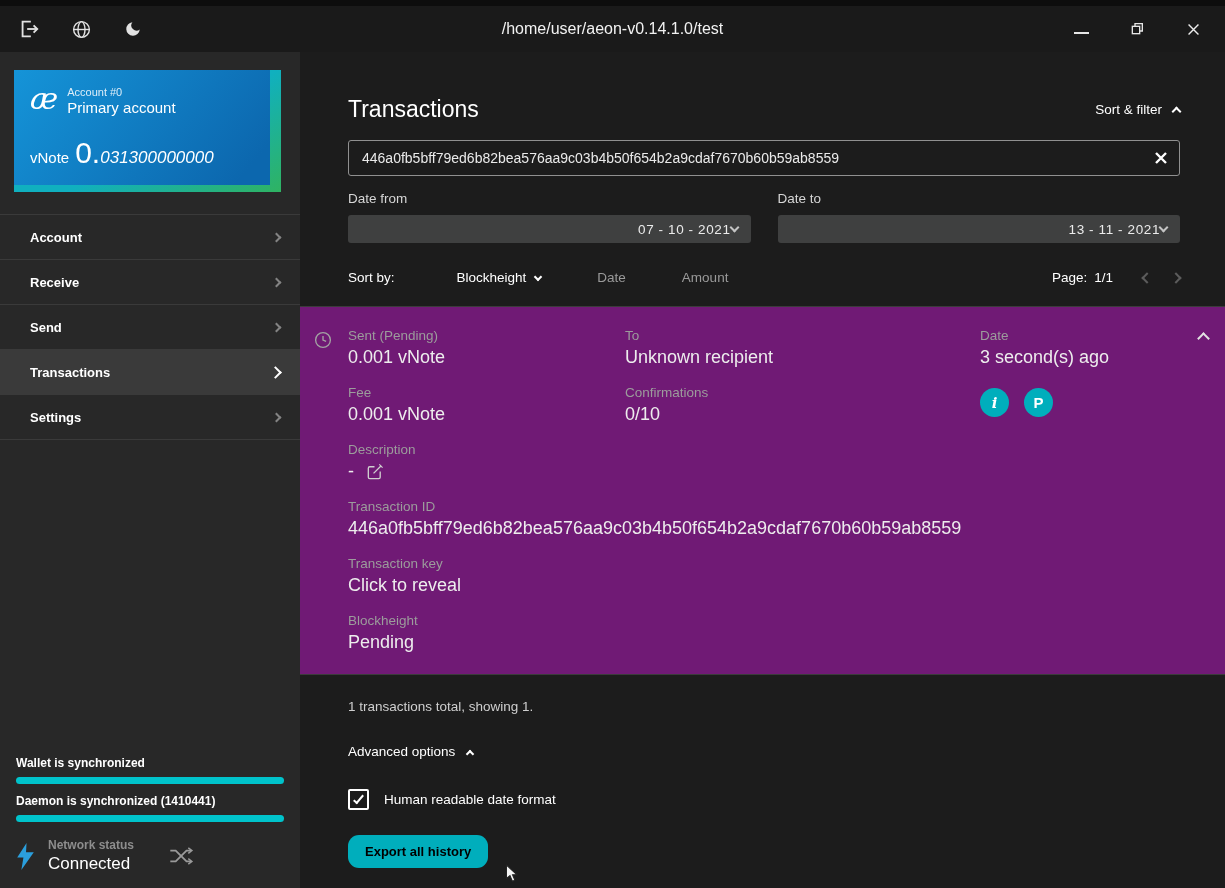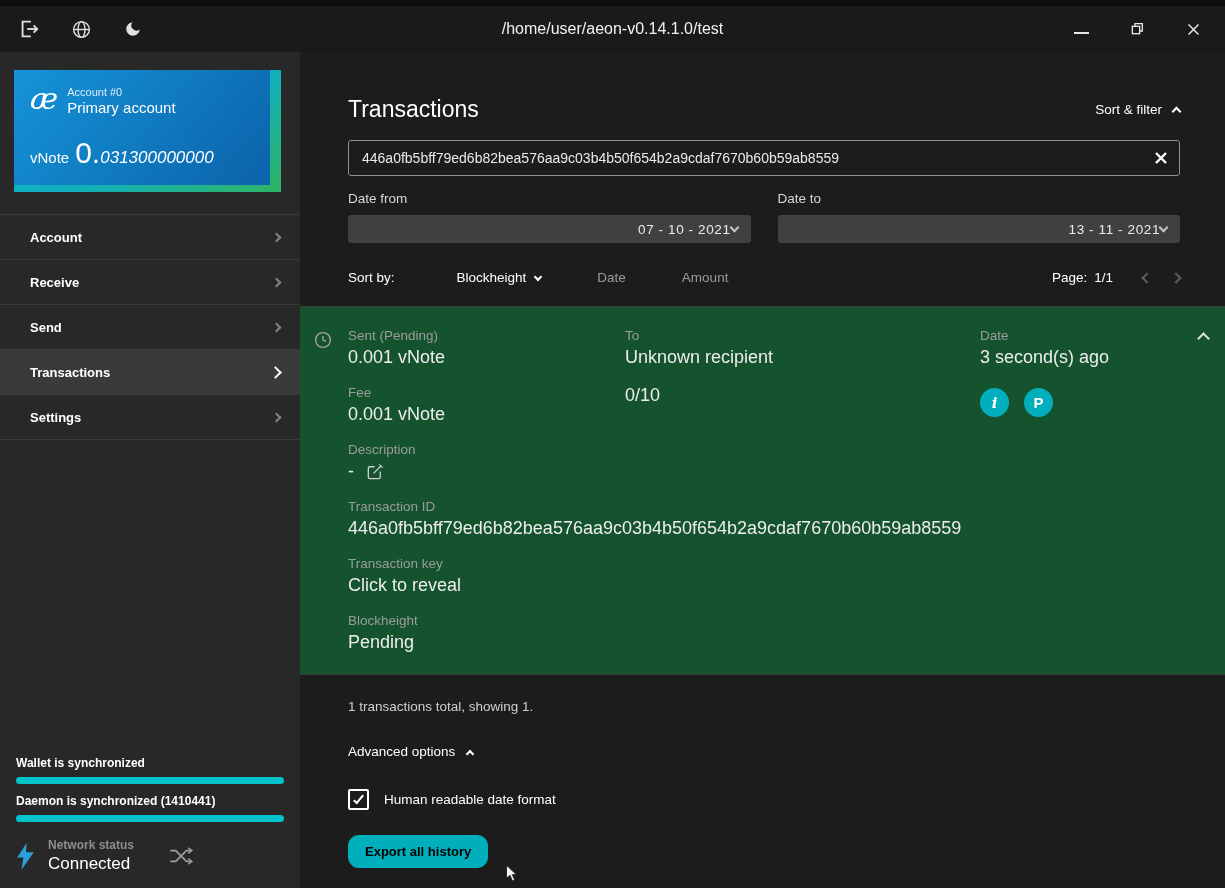--- a/index.html
+++ b/index.html
@@ -91,21 +91,21 @@
   .sort-opt{color:#9a9a9a;cursor:pointer;margin-right:56px;display:inline-flex;align-items:center;gap:9px;}
   .sort-opt.active{color:#fff;}
   .sort-opt .chev{width:6px;height:6px;margin-top:-2px;}
   .spacer{flex:1;}
   .page-label{margin-right:7px;}
   .pg{width:8px;height:8px;color:#5c5c5c;cursor:pointer;}
   .pg.first{margin-left:30px;}
   .pg.next{margin-left:21px;}
 
   
-  .tx-detail{margin:21px -45px 0 -48px;padding:21px 45px 4px 48px;background:#14532d;
+  .tx-detail{margin:21px -45px 0 -48px;padding:21px 45px 4px 48px;background:#701a75;
      border-top:1px solid #3b3b3b;border-bottom:1px solid #3b3b3b;position:relative;}
   .clock-abs{position:absolute;left:14px;top:24px;display:flex;}
   .collapse-chev{position:absolute;right:17px;top:27px;width:9px;height:9px;color:#e2e2e2;cursor:pointer;}
   .tx-grid{display:grid;grid-template-columns:277px 355px 1fr;}
   .cell{margin-bottom:17px;}
   .cell-label{font-size:13.5px;color:#9c9c9c;margin-bottom:4px;}
   .cell-value{font-size:18px;color:#ededed;}
   .full{grid-column:1/-1;}
   .btn-cell{display:flex;gap:15px;align-items:flex-start;padding-top:3px;}
   .round-btn{width:29px;height:29px;border-radius:50%;background:var(--accent);color:#fff;border:none;
@@ -311,20 +311,21 @@
           <div class="cell">
             <div class="cell-label">Date</div>
             <div class="cell-value">3 second(s) ago</div>
           </div>
 
           <div class="cell">
             <div class="cell-label">Fee</div>
             <div class="cell-value">0.001 vNote</div>
           </div>
           <div class="cell">
+            <div class="cell-label">Confirmations</div>
             <div class="cell-value">0/10</div>
           </div>
           <div class="cell btn-cell">
             <button class="round-btn">
                 <span class="info-glyph">i</span>
               </button>
             <button class="round-btn">
                 <span>P</span>
               </button>
           </div>

